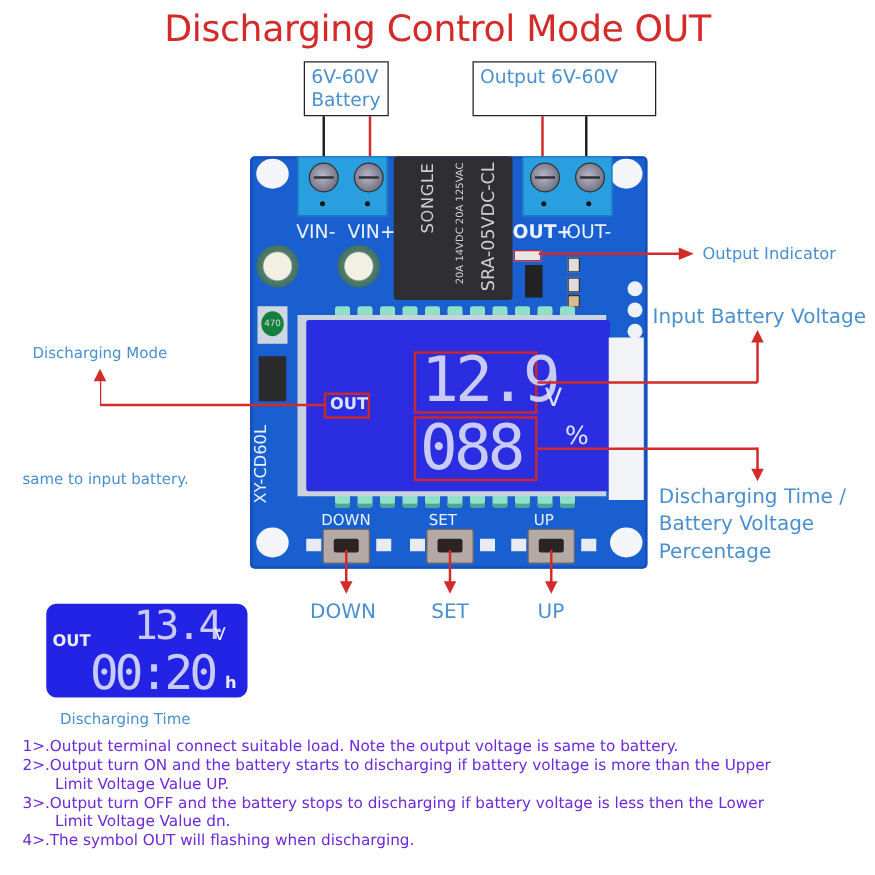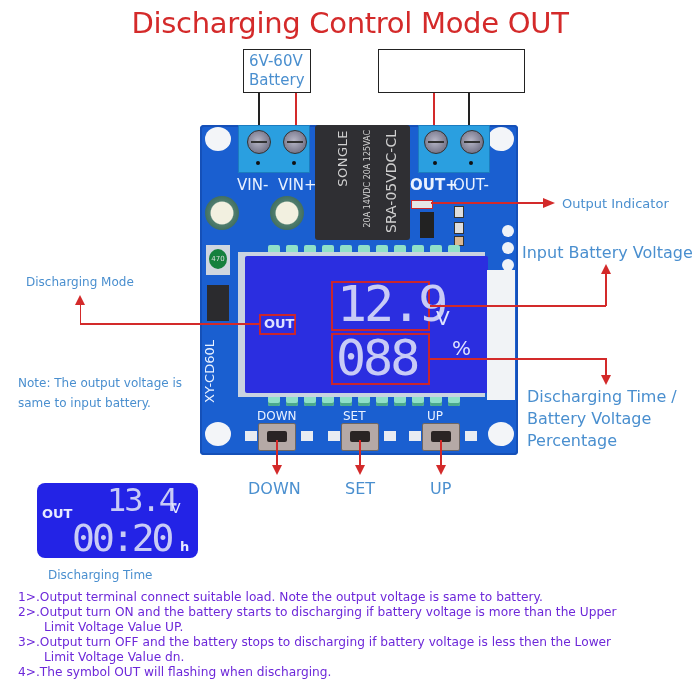--- a/index.html
+++ b/index.html
@@ -50,20 +50,21 @@
 </head>
 <body>
 
 <div class="abs title">Discharging Control Mode OUT</div>
 
 <div class="abs boxlabel" style="left:243px;top:49px;width:68px;height:44px;">
   <div>6V-60V</div>
   <div>Battery</div>
 </div>
 <div class="abs boxlabel" style="left:378px;top:49px;width:147px;height:44px;">
+  <div>Output 6V-60V</div>
 </div>
 
 <div class="abs line-k" style="left:258px;top:93px;width:1.5px;height:45px;"></div>
 <div class="abs line-r" style="left:295px;top:93px;width:1.5px;height:45px;"></div>
 <div class="abs line-r" style="left:433px;top:93px;width:1.5px;height:45px;"></div>
 <div class="abs line-k" style="left:468px;top:93px;width:1.5px;height:45px;"></div>
 
 <div class="abs board"></div>
 <div class="abs hole" style="left:205px;top:127px;"></div>
 <div class="abs hole" style="left:488px;top:127px;"></div>
@@ -189,21 +190,20 @@
   <div>Battery Voltage</div>
   <div>Percentage</div>
 </div>
 
 <div class="abs callout" style="left:26px;top:273px;font-size:12px;">Discharging Mode</div>
 <div class="abs arrow-up" style="left:75px;top:295px;"></div>
 <div class="abs line-r" style="left:79.5px;top:304px;width:1.5px;height:20px;"></div>
 <div class="abs line-r" style="left:79.5px;top:323px;width:180px;height:1.5px;"></div>
 
 <div class="abs note" style="left:18px;top:373px;">
-  <div>Note: The output voltage is</div>
   <div>same to input battery.</div>
 </div>
 
 <div class="abs mini"></div>
 <div class="abs" style="left:42px;top:506px;color:#e8eaff;font-size:13px;font-weight:bold;">OUT</div>
 <div class="abs seg" style="left:107px;top:482px;font-size:32px;letter-spacing:-2px;line-height:36px;">13.4</div>
 <div class="abs" style="left:171px;top:500px;color:#e8eaff;font-size:14px;">V</div>
 <div class="abs seg" style="left:72px;top:517px;font-size:38px;letter-spacing:-3px;line-height:42px;">00:20</div>
 <div class="abs" style="left:180px;top:539px;color:#e8eaff;font-size:13px;font-weight:bold;">h</div>
 <div class="abs callout" style="left:48px;top:566px;font-size:12px;">Discharging Time</div>

